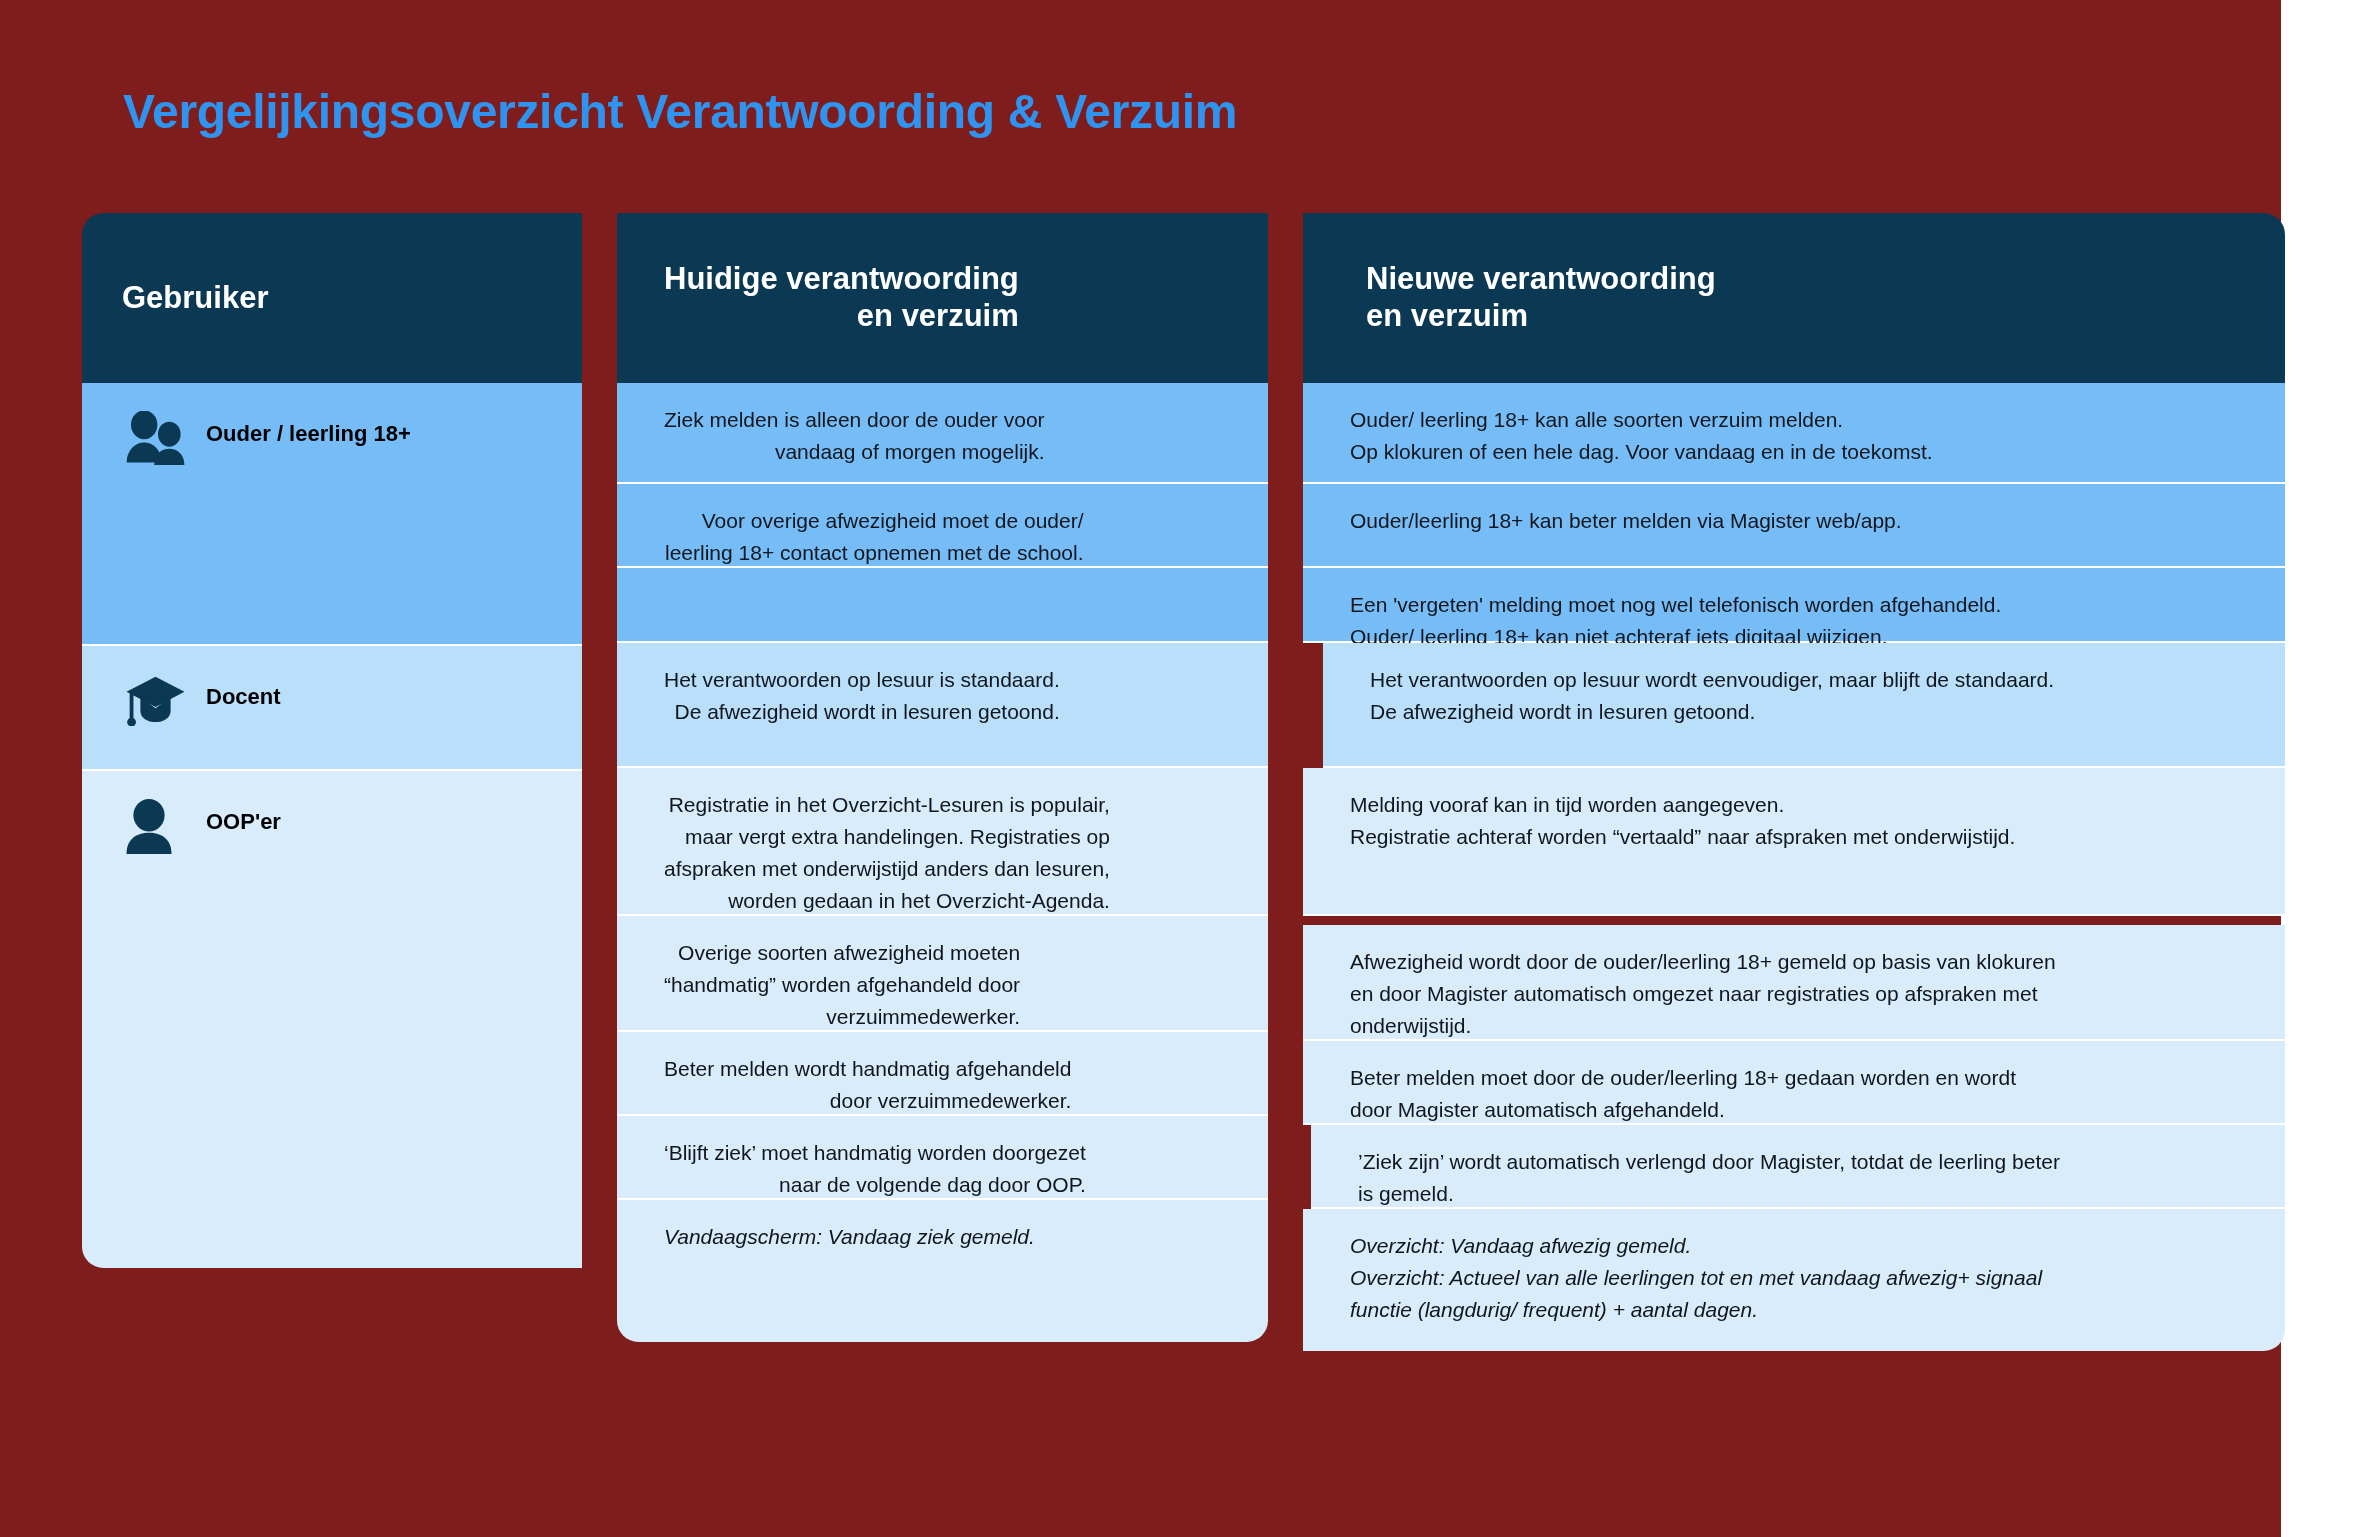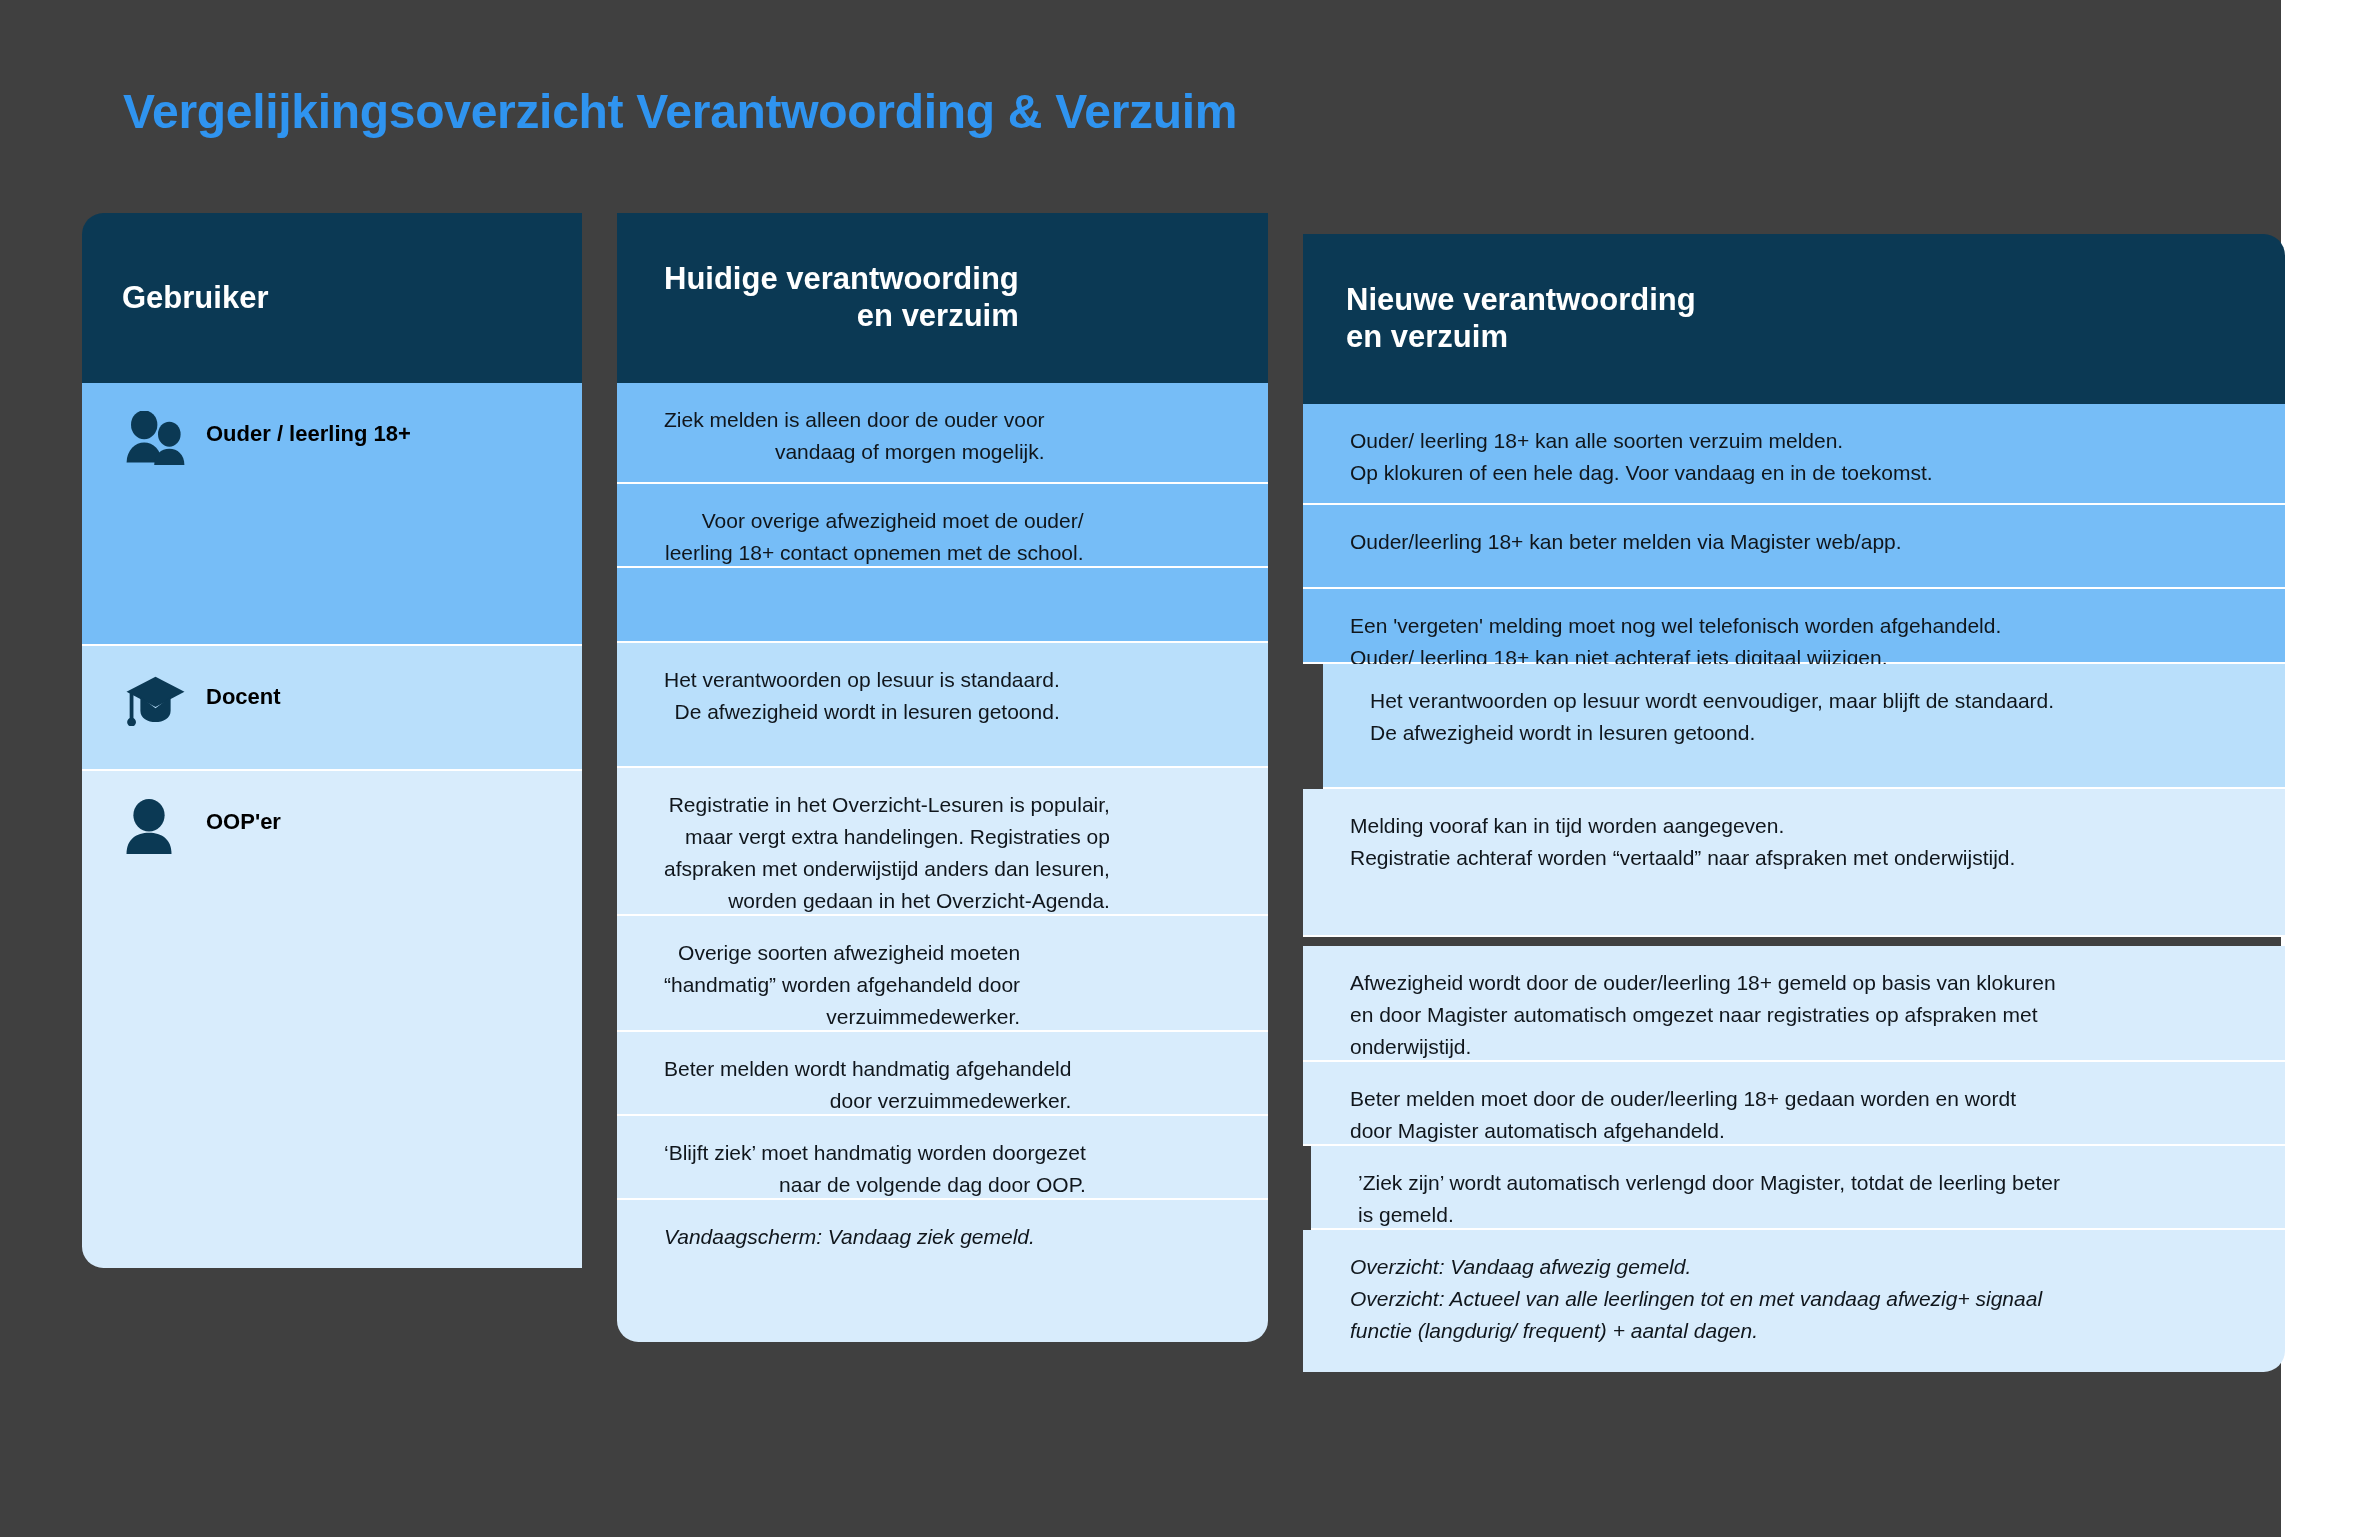--- a/index.html
+++ b/index.html
@@ -9,21 +9,21 @@
     height: 1538px;
     background: #ffffff;
     font-family: "Liberation Sans", sans-serif;
     overflow: hidden;
   }
 
   .page {
     position: relative;
     width: 2281px;
     height: 1538px;
-    background: #404040;
+    background: #7f1d1d;
   }
 
   
   .title {
     position: absolute;
     left: 123px;
     top: 84px;
     font-size: 48px;
     font-weight: 800;
     letter-spacing: -0.3px;
@@ -60,21 +60,21 @@
     font-weight: 800;
     line-height: 1.18;
     height: 170px;
     display: flex;
     align-items: center;
     padding: 0 0 0 40px;
     white-space: pre-line;
   }
   .hdr-user    { border-radius: 21.4px 0 0 0; }
   .hdr-current { border-radius: 0 0 0 0; padding-left: 47px; }
-  .hdr-new     { border-radius: 0 21.4px 0 0; padding-left: 43px; margin-top: 21px; }
+  .hdr-new     { border-radius: 0 21.4px 0 0; padding-left: 63px; }
 
   
   .cell {
     font-size: 21px;
     line-height: 1.52;
     color: #10161c;
     white-space: pre-line;
     padding: 21.4px 35px 21.4px 47px;
     display: flex;
     align-items: flex-start;

